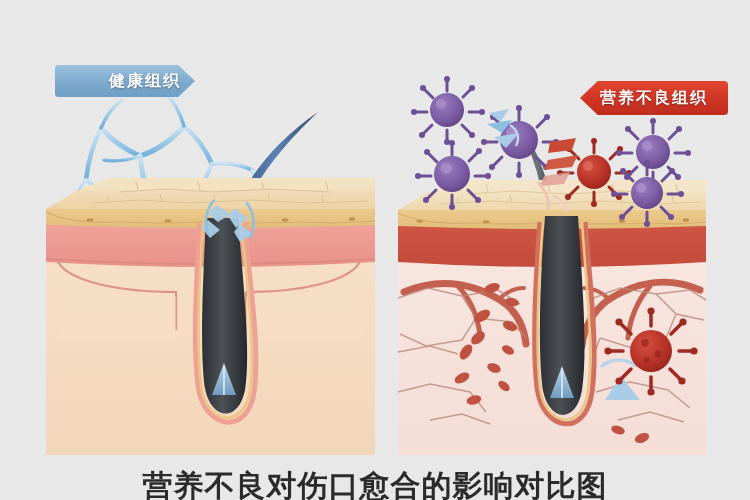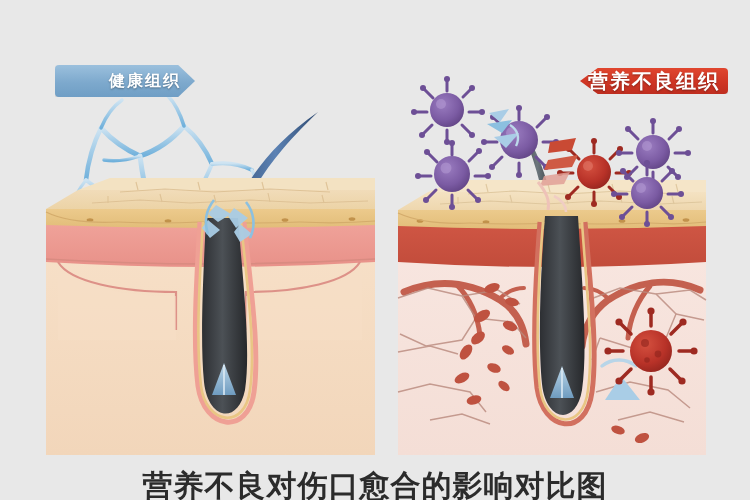--- a/index.html
+++ b/index.html
@@ -23,21 +23,21 @@
   }
   #tag-healthy{
     left:55px;top:65px;width:140px;height:32px;font-size:16px;
     background:linear-gradient(180deg,#9bc0dd 0%,#7da9cd 55%,#6f9ec5 100%);
     border-radius:4px 0 0 4px;
     clip-path:polygon(0 0,88% 0,100% 50%,88% 100%,0 100%);
     filter:drop-shadow(1px 2px 2px rgba(0,0,0,.22));
     padding-left:40px;
   }
   #tag-malnutrition{
-    left:580px;top:68px;width:148px;height:26px;font-size:20px;
+    left:580px;top:81px;width:148px;height:34px;font-size:16px;
     background:linear-gradient(180deg,#e0462f 0%,#cf3524 55%,#bf2e20 100%);
     border-radius:0 4px 4px 0;
     clip-path:polygon(12% 0,100% 0,100% 100%,12% 100%,0 50%);
     filter:drop-shadow(-1px 2px 2px rgba(0,0,0,.22));
   }
 
   
   #caption{
     position:absolute;left:0;top:466px;width:750px;
     text-align:center;

